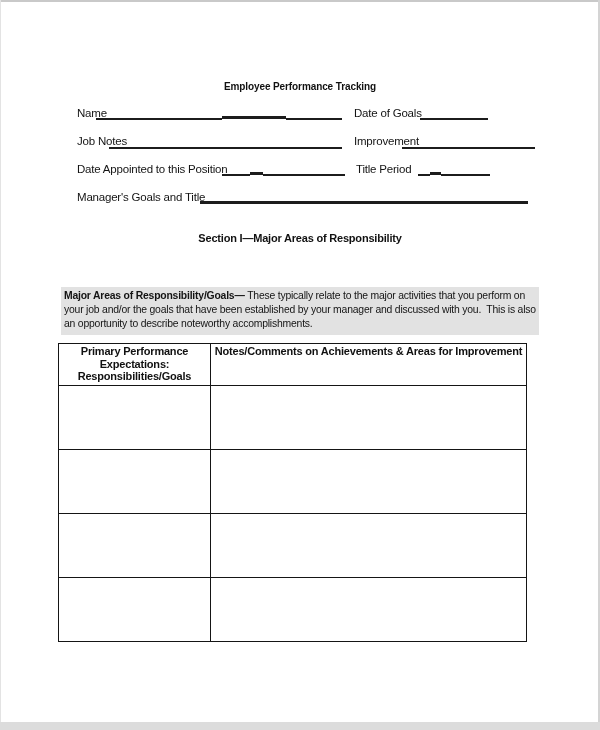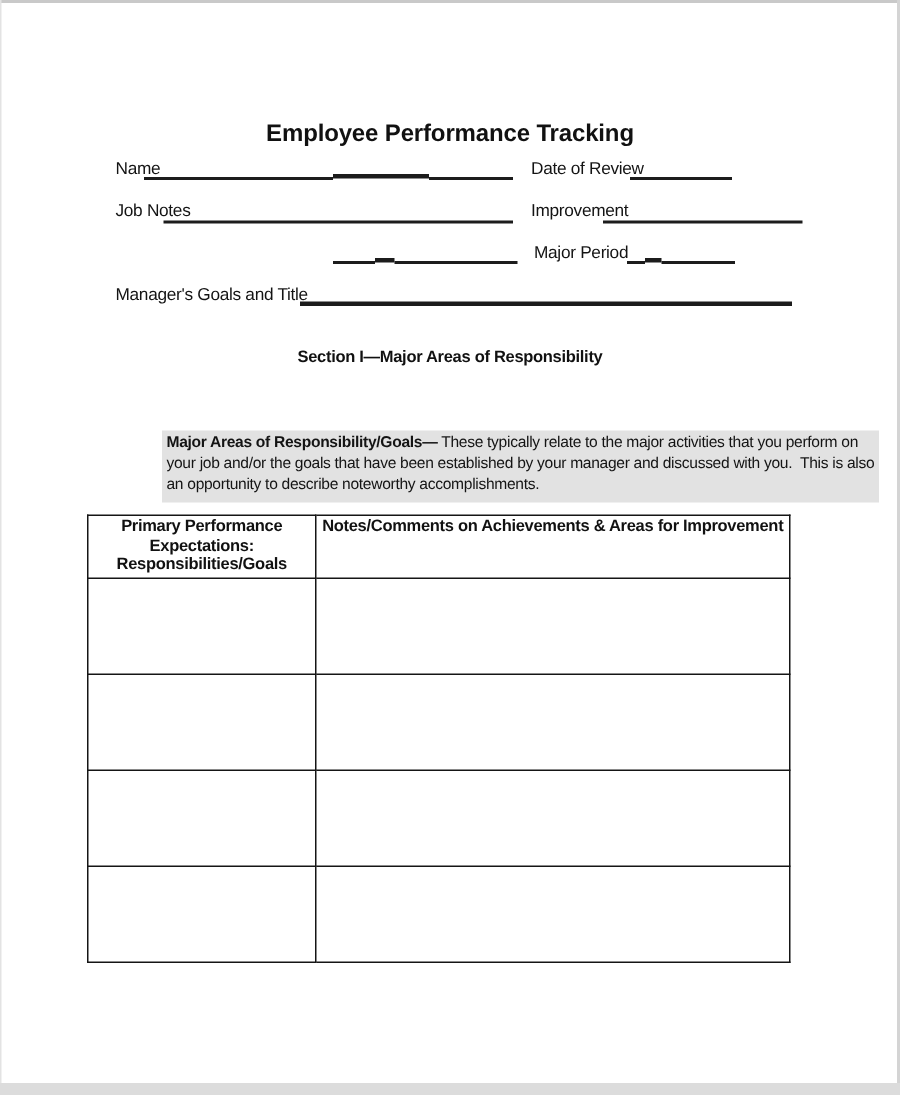--- a/index.html
+++ b/index.html
@@ -13,21 +13,21 @@
 
   
   .edge { position:absolute; }
   .edge-top    { left:0; top:0; width:600px; height:2px;  background:#c9c9c9; }
   .edge-left   { left:0; top:0; width:1px;  height:730px; background:#e3e3e3; }
   .edge-right  { left:598px; top:0; width:2px; height:730px; background:#d4d4d4; }
   .edge-bottom { left:0; top:722px; width:600px; height:8px; background:#dcdcdc; }
 
   .doc-title {
     position:absolute; left:0; top:81px; width:600px;
-    text-align:center; font-size:16px; font-weight:bold;
+    text-align:center; font-size:10px; font-weight:bold;
     letter-spacing:-0.1px; color:#111;
   }
 
   .lbl {
     position:absolute; font-size:11.5px; letter-spacing:-0.2px;
     line-height:12px; color:#141414; white-space:nowrap;padding-left:12px;
   }
 
   .ul { position:absolute; height:1.5px; background:#1c1c1c; }
   .ul.thick { height:3px; }
@@ -36,21 +36,20 @@
     position:absolute; left:0; top:232px; width:600px;
     text-align:center; font-size:11px; font-weight:bold;
     letter-spacing:-0.2px; color:#111;
   }
 
   .instructions {
     position:absolute; left:61px; top:287px; width:478px;
     background:#e2e2e2; padding:2px 3px 3px 3px;
     font-size:10.4px; letter-spacing:-0.2px; line-height:14.2px;
     color:#141414;
-    margin-left:47px;
   }
   .instructions b { font-weight:bold; }
   .instructions span { white-space:pre-wrap; }
 
   table.resp-table {
     position:absolute; left:58px; top:343px; width:469px;
     border-collapse:collapse; table-layout:fixed;
   }
   .resp-table th, .resp-table td {
     border:1.5px solid #151515; vertical-align:top;
@@ -72,32 +71,33 @@
   <div class="edge edge-left"></div>
   <div class="edge edge-right"></div>
   <div class="edge edge-bottom"></div>
 
   <div class="doc-title">Employee Performance Tracking</div>
 
   <span class="lbl" style="left:65px; top:107px">Name</span>
   <div class="ul" style="left:96px; top:118px; width:126px"></div>
   <div class="ul thick" style="left:222px; top:116px; width:64px"></div>
   <div class="ul" style="left:286px; top:118px; width:56px"></div>
-  <span class="lbl" style="left:342px; top:107px">Date of Review</span>
+  <span class="lbl" style="left:342px; top:107px">Date of Goals</span>
   <div class="ul" style="left:420px; top:118px; width:68px"></div>
 
   <span class="lbl" style="left:65px; top:135px">Job Notes</span>
   <div class="ul" style="left:109px; top:147px; width:233px"></div>
   <span class="lbl" style="left:342px; top:135px">Improvement</span>
   <div class="ul" style="left:402px; top:147px; width:133px"></div>
 
+  <span class="lbl" style="left:65px; top:163px">Date Appointed to this Position</span>
   <div class="ul" style="left:222px; top:174px; width:28px"></div>
   <div class="ul thick" style="left:250px; top:172px; width:13px"></div>
   <div class="ul" style="left:263px; top:174px; width:82px"></div>
-  <span class="lbl" style="left:344px; top:163px">Major Period</span>
+  <span class="lbl" style="left:344px; top:163px">Title Period</span>
   <div class="ul" style="left:418px; top:174px; width:12px"></div>
   <div class="ul thick" style="left:430px; top:172px; width:11px"></div>
   <div class="ul" style="left:441px; top:174px; width:49px"></div>
 
   <span class="lbl" style="left:65px; top:191px">Manager's Goals and Title</span>
   <div class="ul thick" style="left:200px; top:201px; width:328px"></div>
 
   <div class="section-heading">Section I—Major Areas of Responsibility</div>
 
   <p class="instructions"><b>Major Areas of Responsibility/Goals—</b><span> These typically relate to the major activities that you perform on your job and/or the goals that have been established by your manager and discussed with you.  This is also an opportunity to describe noteworthy accomplishments.</span></p>

